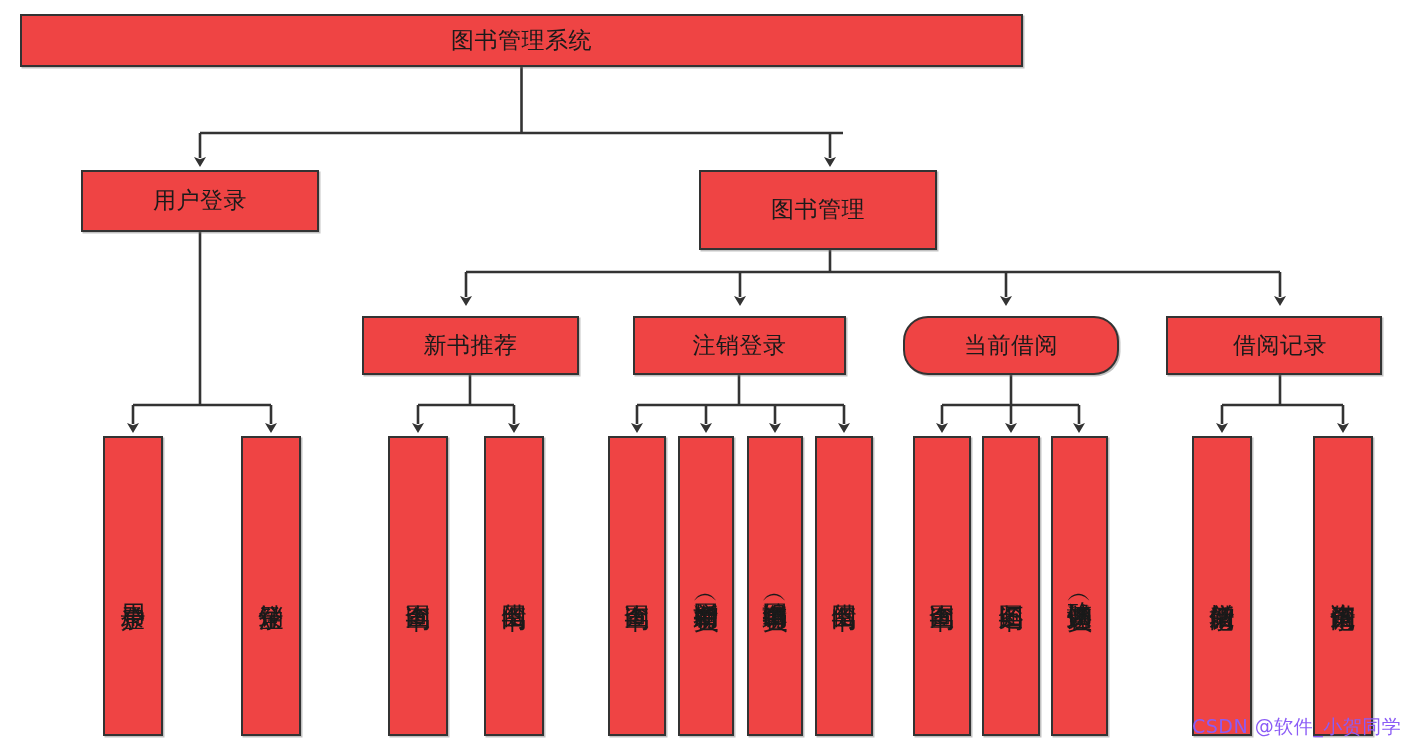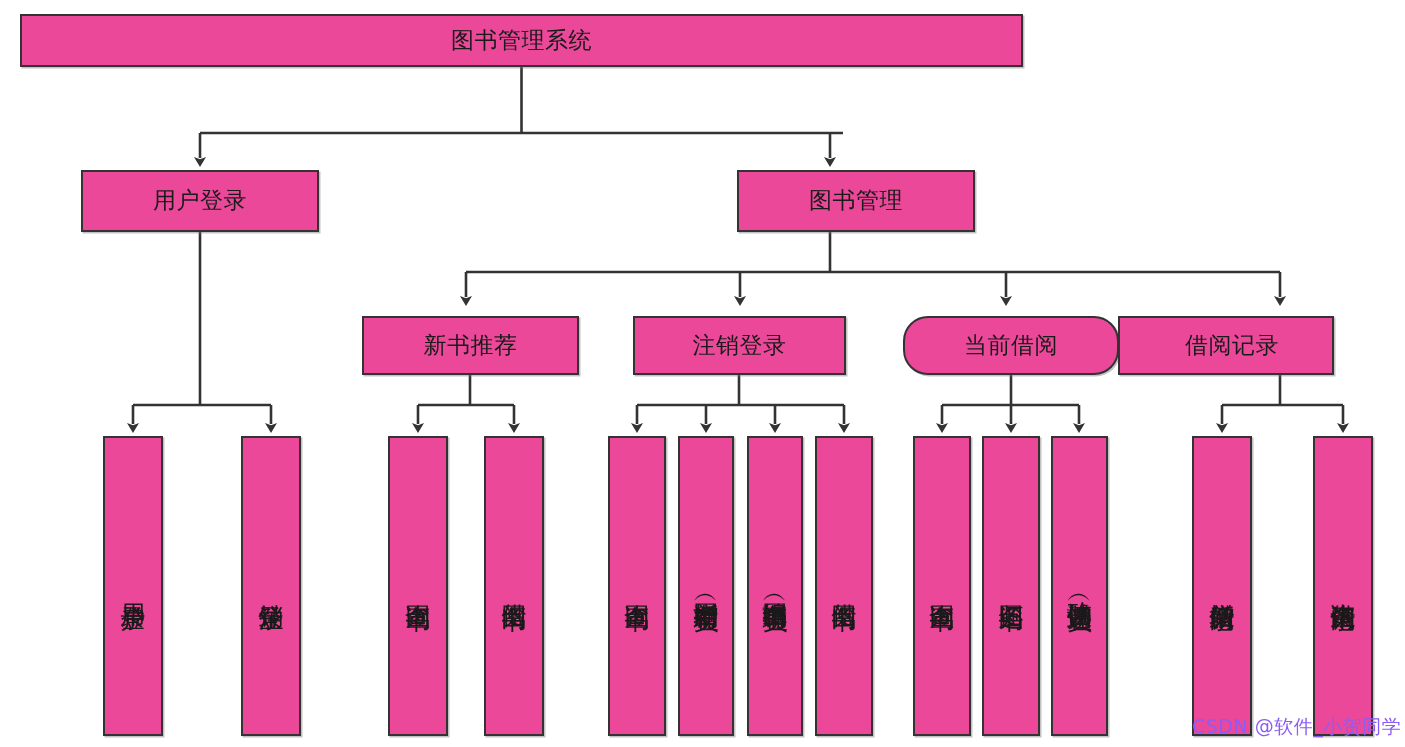--- a/index.html
+++ b/index.html
@@ -22,21 +22,21 @@
     left: 0;
     top: 0;
     width: 1405px;
     height: 747px;
     pointer-events: none;
   }
   .node {
     position: absolute;
     box-sizing: border-box;
     border: 2.5px solid #333333;
-    background: #ec4899;
+    background: #ef4444;
     display: flex;
     align-items: center;
     justify-content: center;
     color: #1a1a1a;
     box-shadow: 1.5px 1.5px 0 rgba(120,120,120,0.45);
   }
   .node .label {
     display: block;
     text-align: center;
     line-height: 1.18;
@@ -129,34 +129,34 @@
     </g>
   </svg>
 
   <div class="node h root" id="node-root" style="left: 20px; top: 14px; width: 1003px; height: 53px;">
     <span class="label">图书管理系统</span>
   </div>
 
   <div class="node h" id="node-l2-0" style="left: 81px; top: 170px; width: 238px; height: 62px;">
     <span class="label">用户登录</span>
   </div>
-  <div class="node h" id="node-l2-1" style="left: 737px; top: 170px; width: 238px; height: 62px;">
+  <div class="node h" id="node-l2-1" style="left: 699px; top: 170px; width: 238px; height: 80px;">
     <span class="label">图书管理</span>
   </div>
 
   <div class="node h" id="node-l3-0" style="left: 362px; top: 316px; width: 217px; height: 59px; justify-content: center;">
     <span class="label">新书推荐</span>
   </div>
   <div class="node h" id="node-l3-1" style="left: 633px; top: 316px; width: 213px; height: 59px;">
     <span class="label">注销登录</span>
   </div>
   <div class="node h" id="node-l3-2" style="left: 903px; top: 316px; width: 216px; height: 59px; border-radius: 25px;">
     <span class="label">当前借阅</span>
   </div>
-  <div class="node h" id="node-l3-3" style="left: 1118px; top: 316px; width: 216px; height: 59px; padding-left: 12px;">
+  <div class="node h" id="node-l3-3" style="left: 1166px; top: 316px; width: 216px; height: 59px; padding-left: 12px;">
     <span class="label">借阅记录</span>
   </div>
 
   <div class="node v" id="node-leaf-0" style="left: 103px; top: 436px; width: 60px; height: 300px;">
     <span class="label">用户登录</span>
   </div>
   <div class="node v" id="node-leaf-1" style="left: 241px; top: 436px; width: 60px; height: 300px;">
     <span class="label">注销登录</span>
   </div>
   <div class="node v" id="node-leaf-2" style="left: 388px; top: 436px; width: 60px; height: 300px;">

